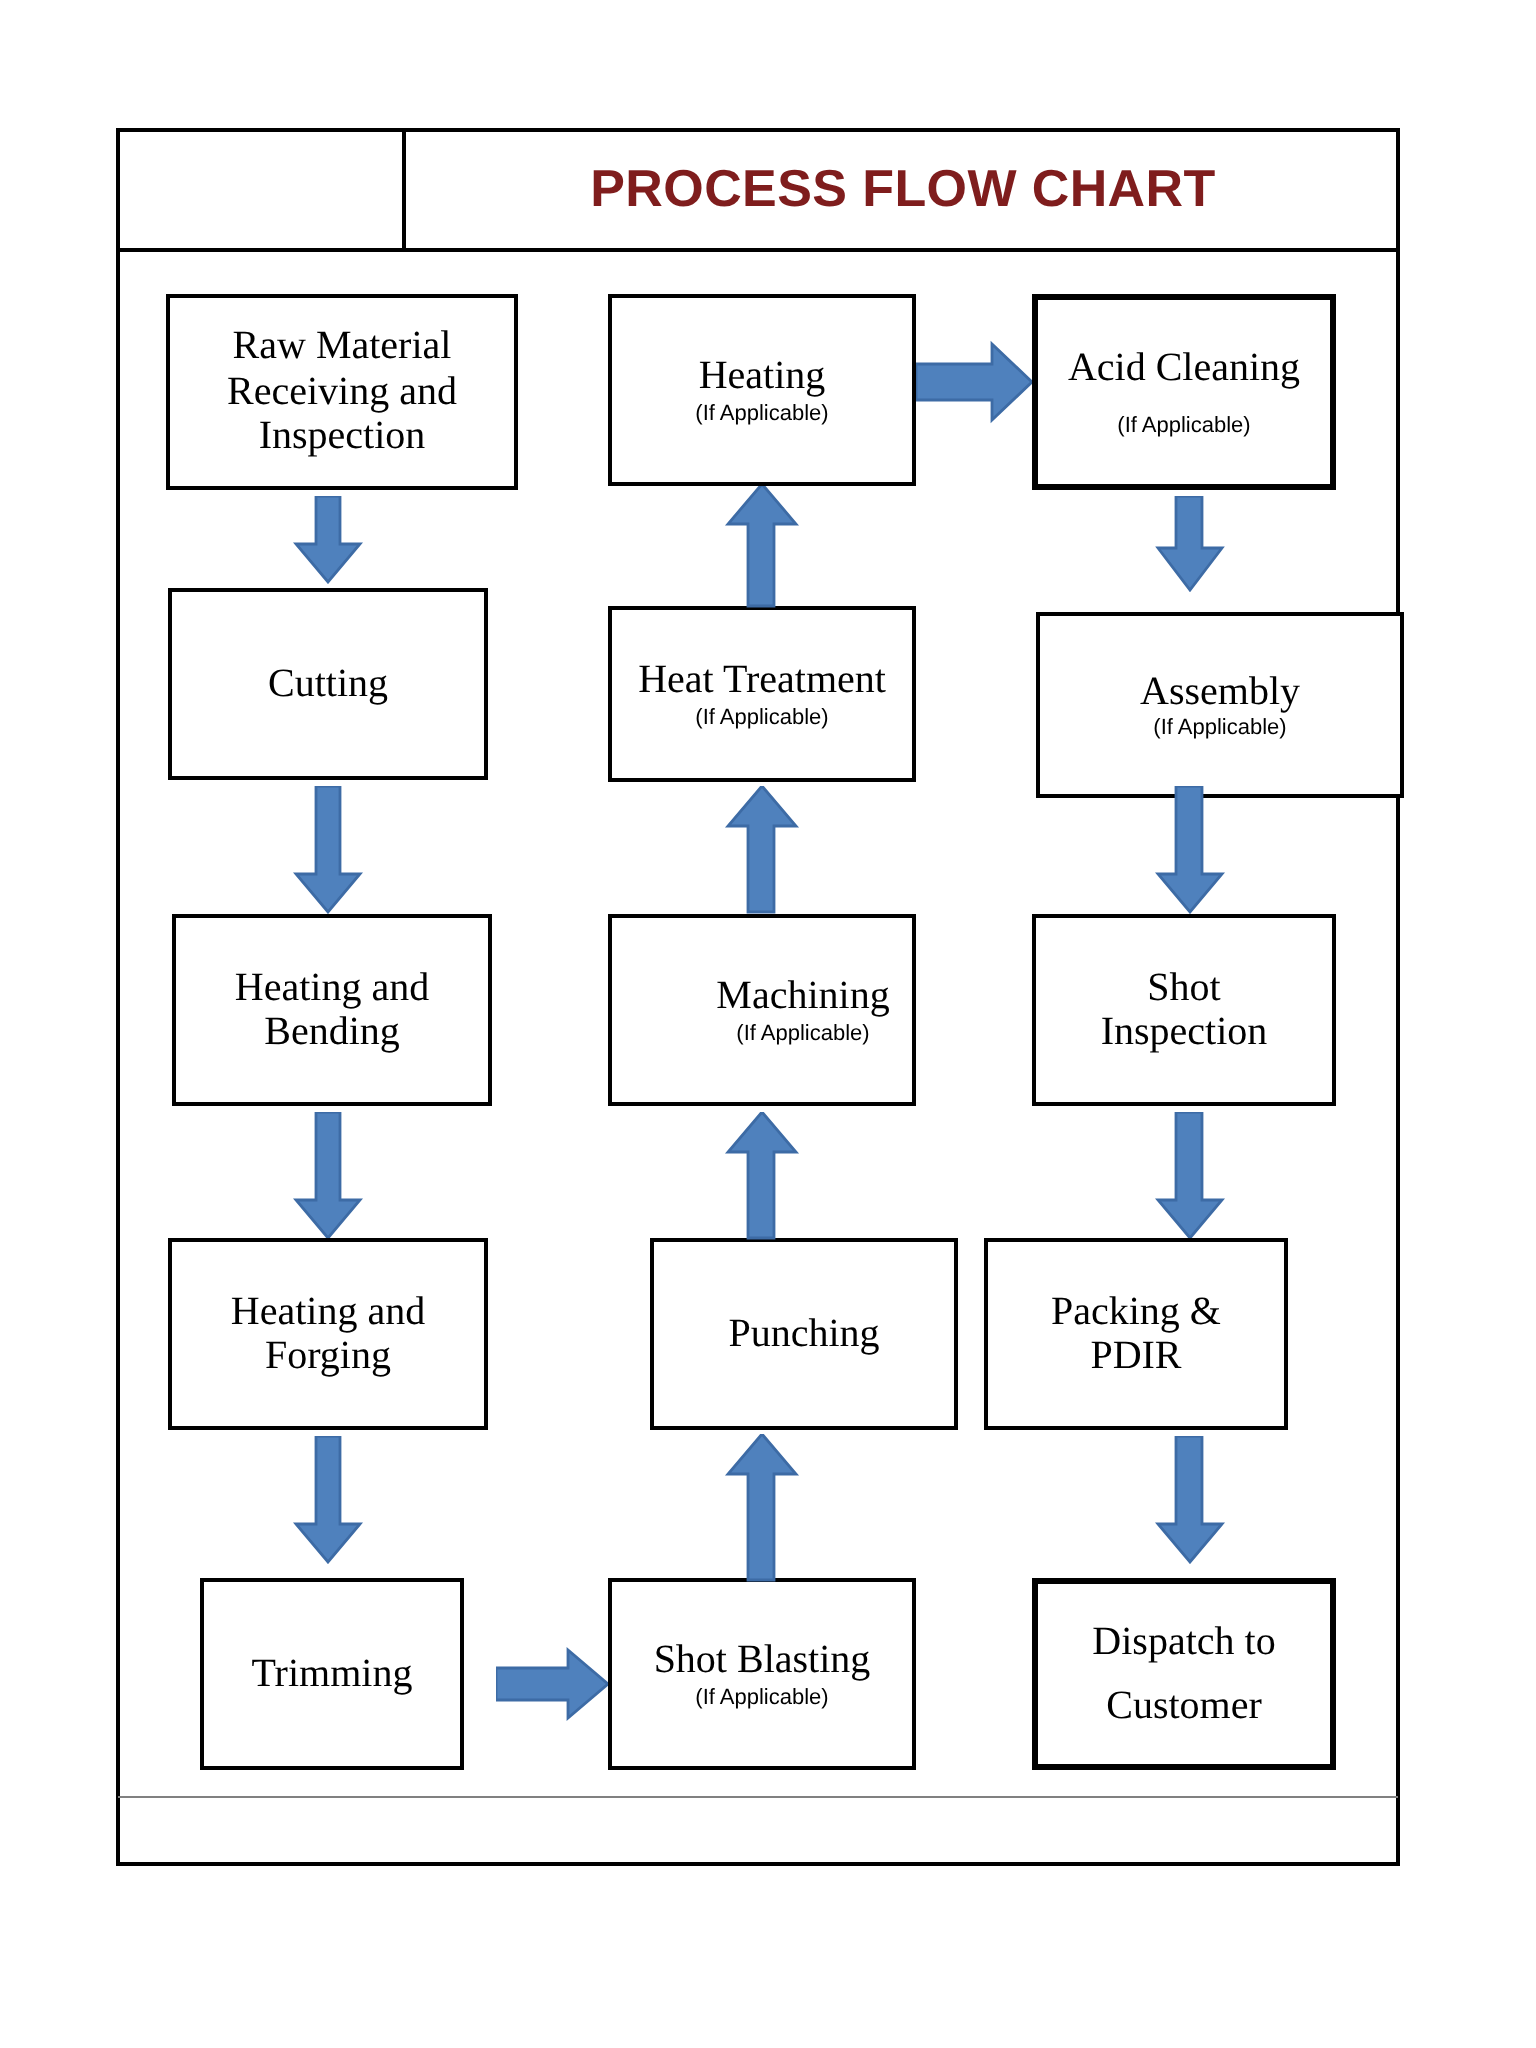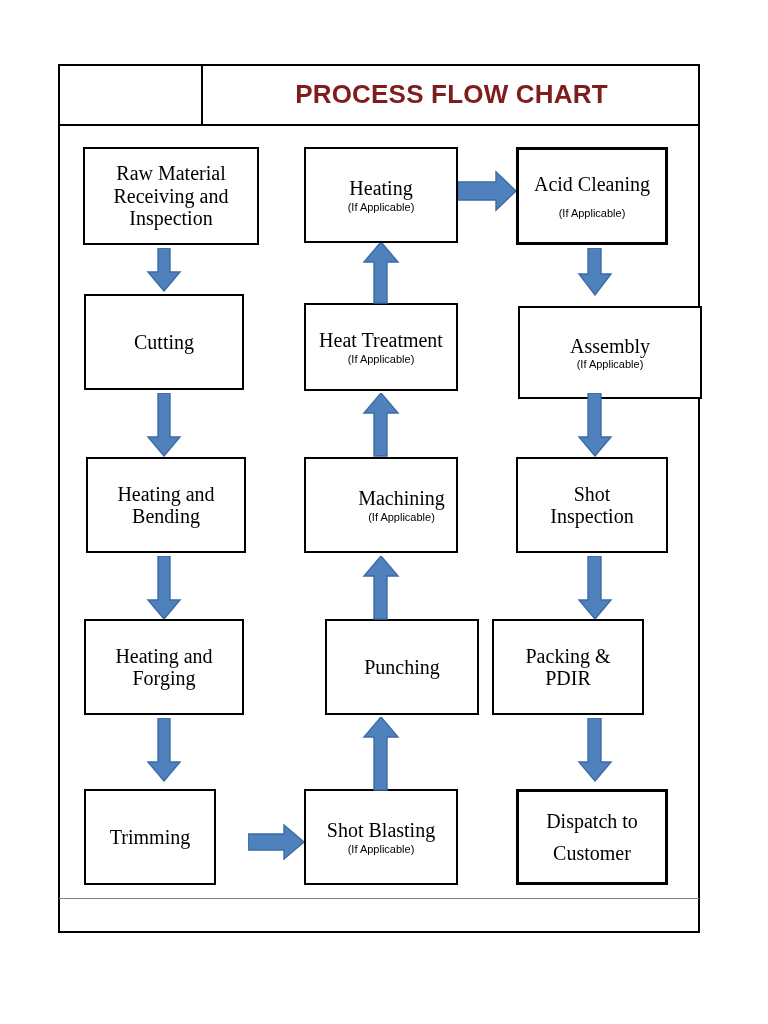--- a/index.html
+++ b/index.html
@@ -169,21 +169,21 @@
     <span class="pbox-title">Forging</span>
 
   </div>
 
   <div class="arrow" style="left:146px; top:718px;">
     <svg width="36" height="64" viewBox="0 0 36 64">
       <polygon points="12,0 24,0 24,44 34,44 18,63 2,44 12,44" fill="#4f81bd" stroke="#3d6ba5" stroke-width="1.4"></polygon>
     </svg>
   </div>
 
-  <div class="pbox" style="left:84px; top:789px; width:132px; height:96px;">
+  <div class="pbox" style="left:100px; top:789px; width:132px; height:96px;">
     <span class="pbox-title">Trimming</span>
 
   </div>
 
   <div class="arrow" style="left:248px; top:823px;">
     <svg width="58" height="38" viewBox="0 0 58 38">
       <polygon points="0,11 36,11 36,2 56,19 36,36 36,27 0,27" fill="#4f81bd" stroke="#3d6ba5" stroke-width="1.4"></polygon>
     </svg>
   </div>
 

